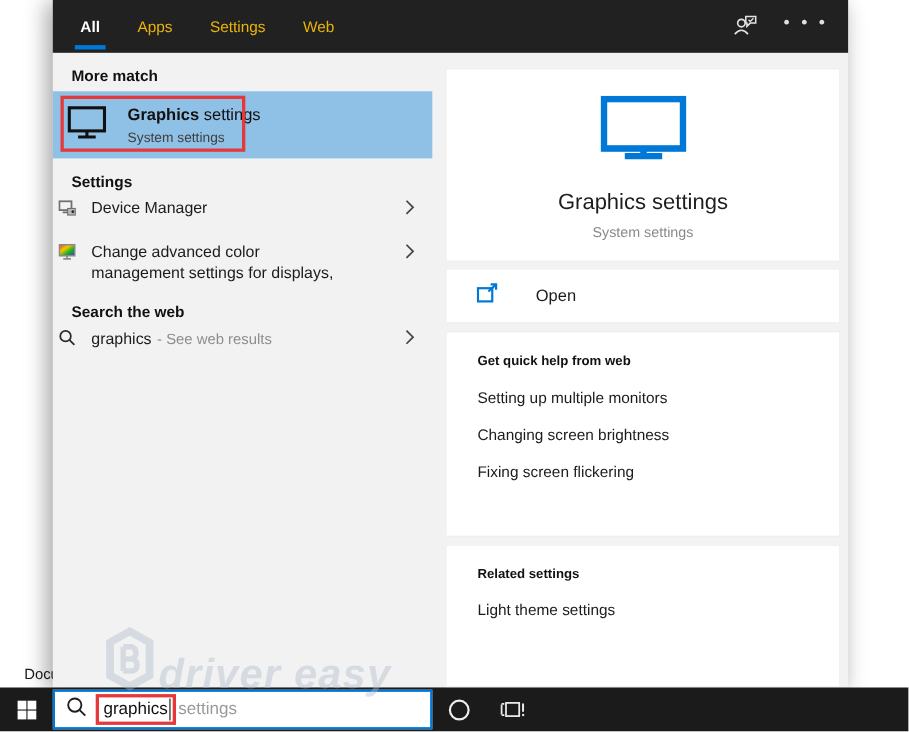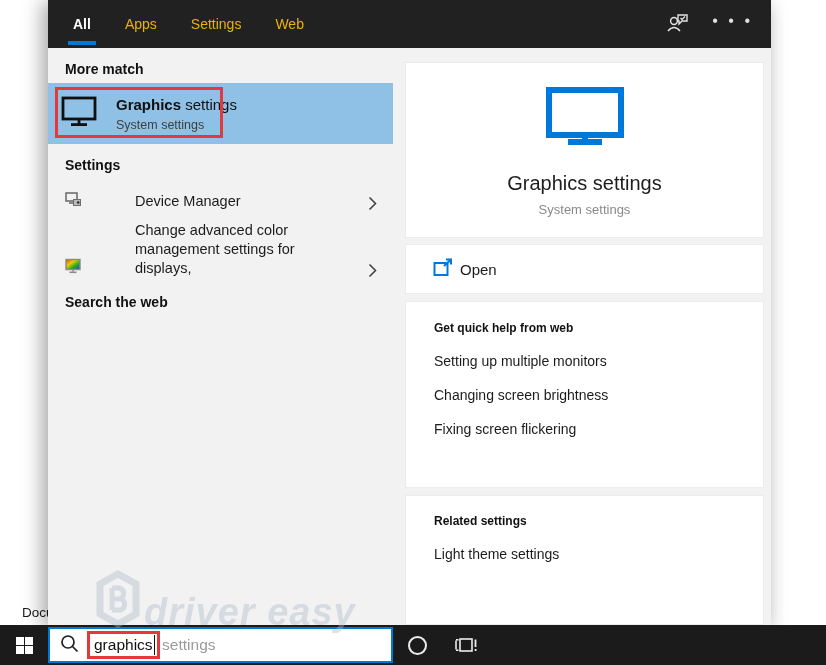--- a/index.html
+++ b/index.html
@@ -31,41 +31,41 @@
   .sec-header { padding-left:17px; font-size:14px; font-weight:bold; color:#111; }
   .bm-header { padding-top:13px; }
   .bm-row { margin-top:6px; height:61px; background:#8fc0e5; display:flex; align-items:center; padding-left:13px; cursor:pointer; }
   .bm-text { margin-left:19px; }
   .bm-title { font-size:15px; color:#101010; }
   .bm-title b { font-weight:bold; }
   .bm-sub { font-size:12.5px; color:#3f3f3f; margin-top:4px; }
   .annotation { position:absolute; border:3px solid #e5383b; z-index:9; pointer-events:none; }
   .ann-bestmatch { left:7px; top:39px; width:168px; height:51px; }
 
-  .row { display:flex; align-items:flex-end; padding:0 12px 0 17px; min-height:30px; cursor:pointer;gap:40px; }
+  .row { display:flex; align-items:flex-start; padding:0 12px 0 5px; min-height:30px; cursor:pointer; }
   .row .icon16 { flex:0 0 16px; }
   .row-label { margin-left:14px; font-size:14.5px; color:#1c1c1c; line-height:19px; }
   .chev { margin-left:auto; display:flex; align-items:center; padding-right:4px; }
   .settings-header { margin-top:13px; }
   .row-device { margin-top:8px; }
   .row-color { margin-top:10px; }
   .row-color .row-label { max-width:235px; }
   .web-header { margin-top:16px; }
   .row-web { margin-top:8px; }
   .web-query { font-size:14.5px; color:#1c1c1c; }
   .web-suffix { font-size:13.5px; color:#8e8e8e; margin-left:5px; }
 
   
   .right-col { flex:1; display:flex; flex-direction:column; padding:14px 7px 0 12px; }
   .card { background:#ffffff; border:1px solid #ececec; }
   .card1 { height:176px; display:flex; flex-direction:column; align-items:center; }
   .big-title { margin-top:23px; font-size:20px; color:#1d1d1d; }
   .big-sub { margin-top:7px; font-size:13px; color:#8a8a8a; }
   .card2 { margin-top:6px; height:50px; display:flex; align-items:center; padding-left:27px; cursor:pointer; }
-  .open-label { margin-left:7px; font-size:15px; color:#1c1c1c; }
+  .open-label { margin-left:34px; font-size:15px; color:#1c1c1c; }
   .card3 { margin-top:7px; height:187px; padding:19px 0 0 28px; }
   .card-h { font-size:12px; font-weight:bold; color:#111; }
   .help-link { margin-top:18px; font-size:14px; color:#1c1c1c; cursor:pointer; }
   .card4 { margin-top:7px; flex:1; padding:18px 0 0 28px; }
 
   
   .watermark { position:absolute; left:92px; top:570px; z-index:40; pointer-events:none;
     font-style:italic; font-weight:bold; }
   .wm-row { display:flex; align-items:flex-end; }
   .wm-text { font-size:38px; letter-spacing:1px; color:rgba(173,186,199,.40); line-height:40px; }
@@ -182,20 +182,36 @@
           <span class="row-label">Change advanced color management settings for displays,</span>
           <span class="chev">
             <svg width="9" height="15" viewBox="0 0 9 15">
                 <polyline points="1.5,1.5 7.5,7.5 1.5,13.5" fill="none" stroke="#454545" stroke-width="1.6"></polyline>
               </svg>
           </span>
         </div>
 
         <div class="sec-header web-header">Search the web</div>
 
+        <div class="row row-web">
+          <span class="icon16">
+            <svg width="16" height="16" viewBox="0 0 16 16">
+              <circle cx="6.6" cy="6.6" r="4.8" fill="none" stroke="#2b2b2b" stroke-width="1.6"></circle>
+              <line x1="10.3" y1="10.3" x2="14.6" y2="14.6" stroke="#2b2b2b" stroke-width="1.6"></line>
+            </svg>
+          </span>
+          <span class="row-label">
+            <span class="web-query">graphics</span><span class="web-suffix">- See web results</span>
+          </span>
+          <span class="chev">
+            <svg width="9" height="15" viewBox="0 0 9 15">
+                <polyline points="1.5,1.5 7.5,7.5 1.5,13.5" fill="none" stroke="#454545" stroke-width="1.6"></polyline>
+              </svg>
+          </span>
+        </div>
       </div>
 
       <div class="right-col">
 
         <div class="card card1">
           <span style="margin-top:24px;">
             <svg width="78" height="58" viewBox="0 0 78 58">
               <rect x="3" y="3" width="72" height="45" fill="none" stroke="#0078d7" stroke-width="6"></rect>
               <line x1="39" y1="48" x2="39" y2="55" stroke="#0078d7" stroke-width="6"></line>
               <line x1="22" y1="55" x2="56" y2="55" stroke="#0078d7" stroke-width="6"></line>

